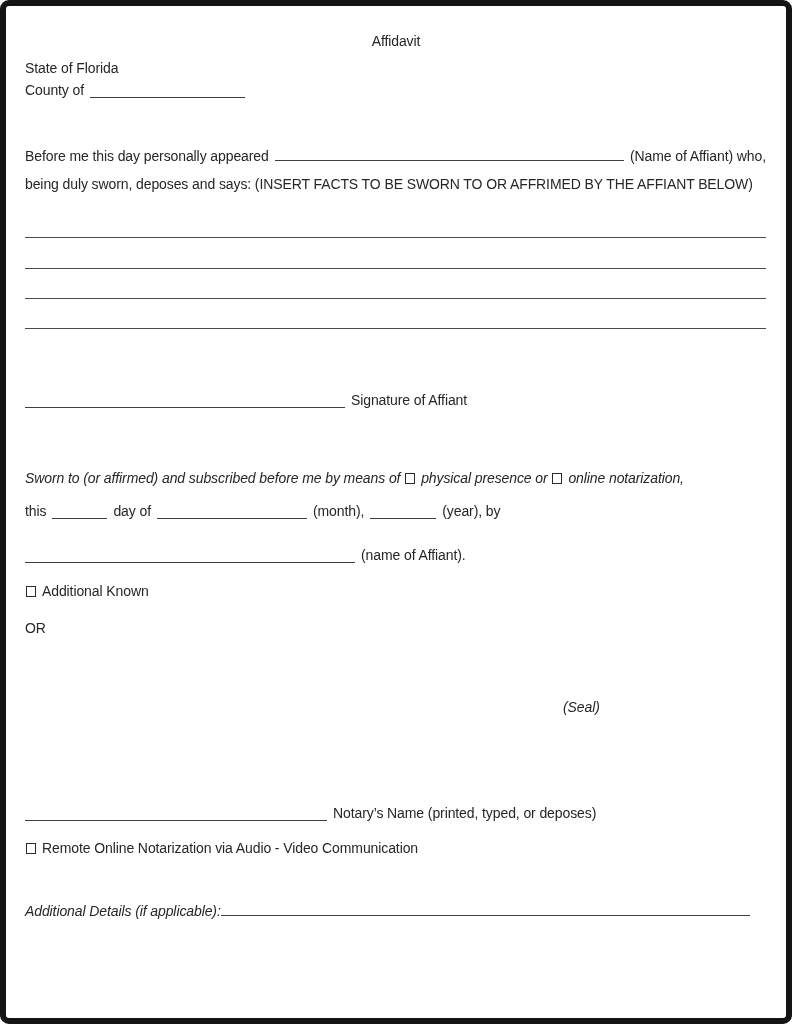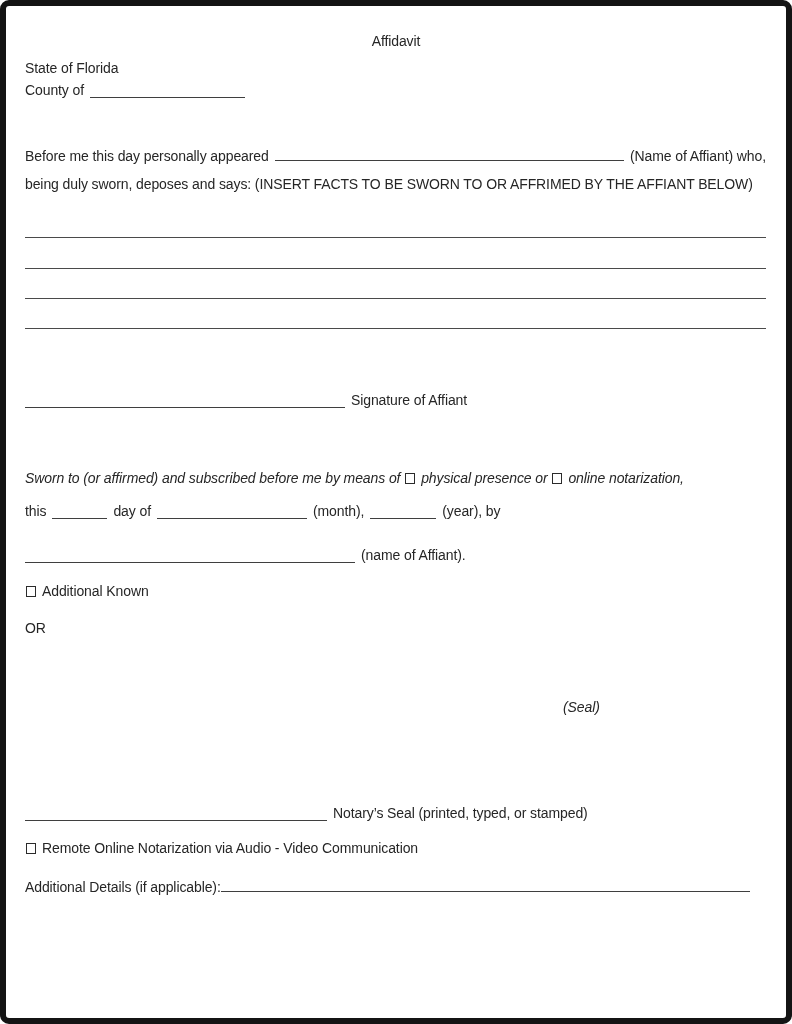--- a/index.html
+++ b/index.html
@@ -121,26 +121,26 @@
     </div>
 
     <div class="row" style="top:614px;">OR</div>
 
 
 
     <div class="seal" style="top:693px; left:557px;font-style:italic;">(Seal)</div>
 
 
     <div class="row" style="top:799px;">
-      <span class="blank gap-r" style="width:302px;"></span><span>Notary’s Seal (printed, typed, or stamped)</span>
+      <span class="blank gap-r" style="width:302px;"></span><span>Notary’s Name (printed, typed, or deposes)</span>
     </div>
 
     <div class="row" style="top:834px;">
       <span class="checkbox"></span><span>Remote Online Notarization via Audio - Video Communication</span>
     </div>
 
-    <div class="row flexrow" style="top:870px; right:36px;">
+    <div class="row flexrow" style="top:894px; right:36px;font-style:italic;">
       <span>Additional Details (if applicable):</span>
       <span class="blank grow"></span>
     </div>
 
   </div>
 </div>
 
 </body></html>

